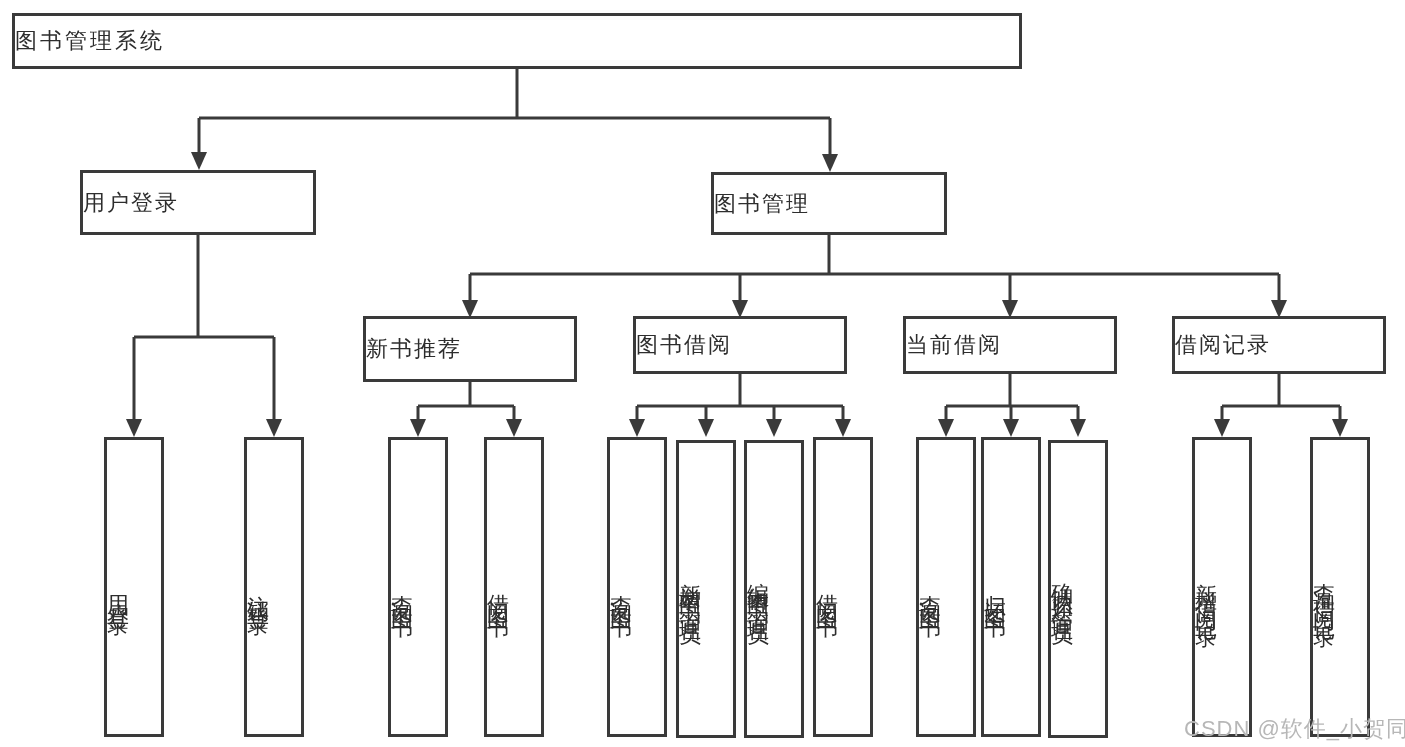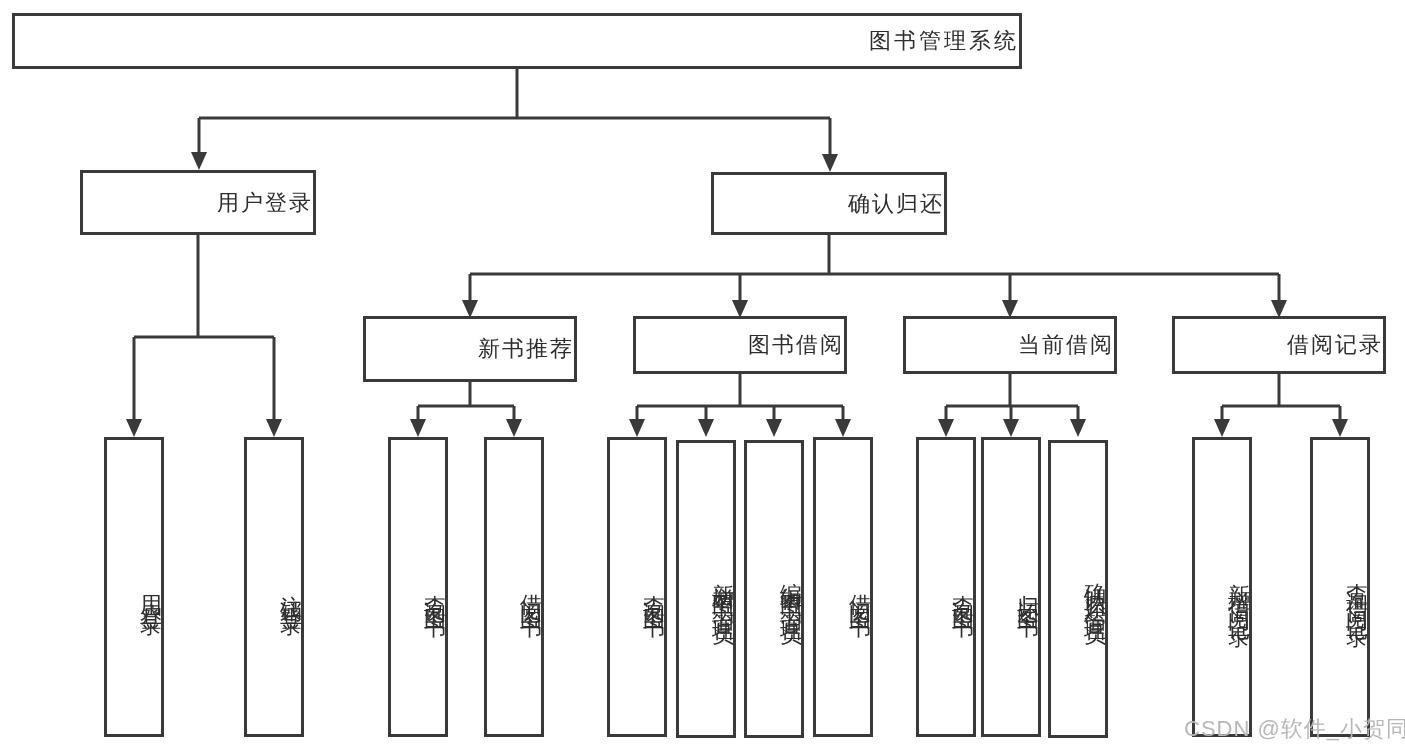--- a/index.html
+++ b/index.html
@@ -21,23 +21,22 @@
   .connectors{position:absolute;left:0;top:0;width:1405px;height:747px;}
   .cline{fill:none;stroke:var(--line);stroke-width:3;}
   .ahead{fill:var(--line);stroke:none;}
   .box{
     position:absolute;
     box-sizing:border-box;
     background:var(--bg);
     border:3px solid var(--line);
     display:flex;
     align-items:center;
-    justify-content:flex-end;
+    justify-content:flex-start;
     text-align:center;
-    font-family:Liberation Mono, monospace;
   }
   .hlabel{font-size:22px;letter-spacing:2px;white-space:nowrap;}
   .root-label{font-size:22px;letter-spacing:3px;}
   .leaf span{
     writing-mode:vertical-rl;
     text-orientation:mixed;
     font-size:22px;
     line-height:1.05;
     white-space:nowrap;
   }
@@ -111,21 +110,21 @@
   </svg>
 
   <div class="box" style="left:12px;top:13px;width:1010px;height:56px;">
     <span class="root-label">图书管理系统</span>
   </div>
 
   <div class="box" style="left:80px;top:170px;width:236px;height:65px;">
     <span class="hlabel">用户登录</span>
   </div>
   <div class="box" style="left:711px;top:172px;width:236px;height:63px;">
-    <span class="hlabel">确认归还</span>
+    <span class="hlabel">图书管理</span>
   </div>
 
   <div class="box" style="left:363px;top:316px;width:214px;height:66px;">
     <span class="hlabel">新书推荐</span>
   </div>
   <div class="box" style="left:903px;top:316px;width:214px;height:58px;">
     <span class="hlabel">当前借阅</span>
   </div>
   <div class="box" style="left:633px;top:316px;width:214px;height:58px;">
     <span class="hlabel">图书借阅</span>

